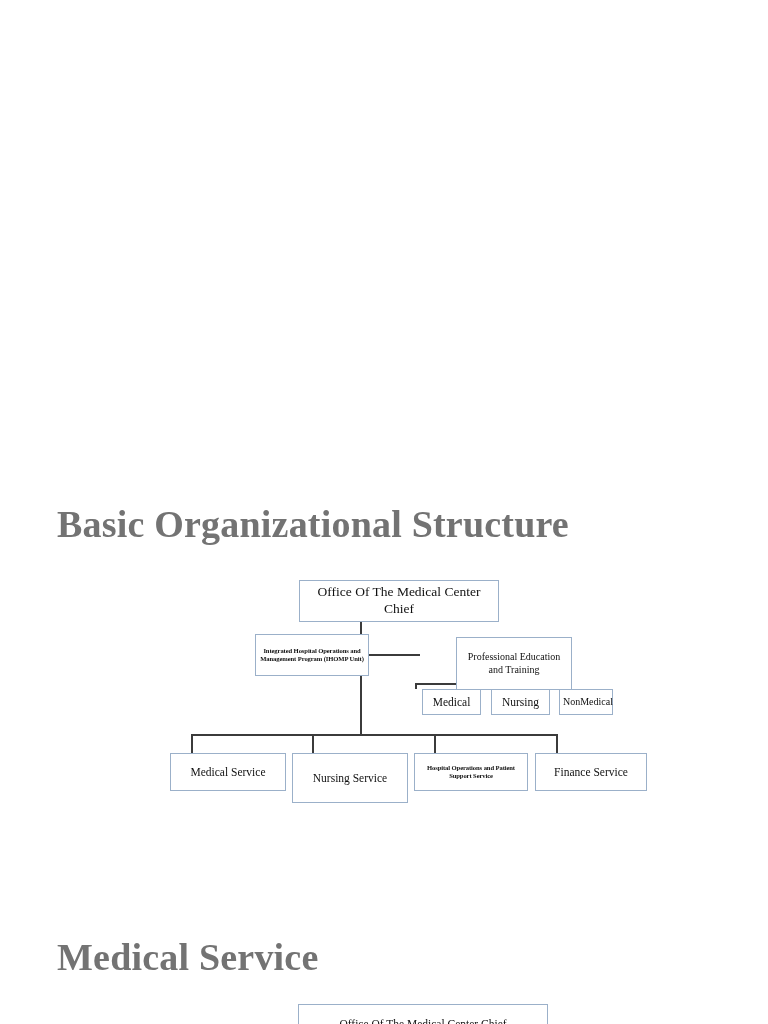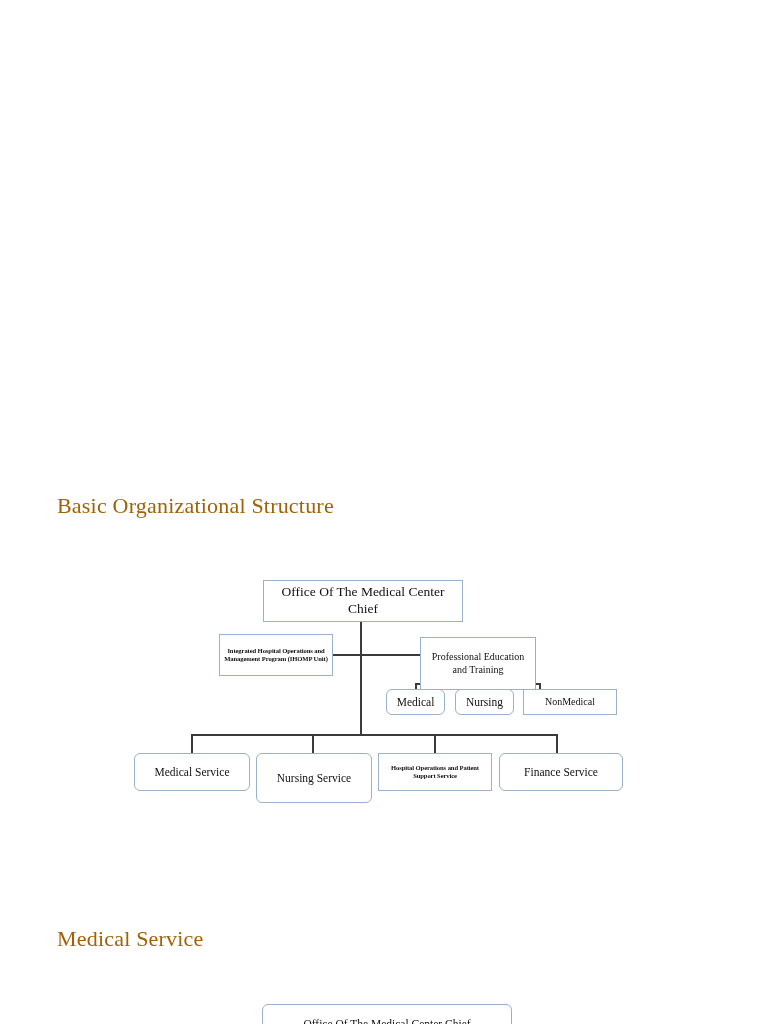--- a/index.html
+++ b/index.html
@@ -23,24 +23,24 @@
     top: 0;
     width: 768px;
     height: 1024px;
     background: #ffffff;
   }
 
   
   .section-heading {
     position: absolute;
     font-family: "Liberation Serif", "DejaVu Serif", serif;
-    font-size: 22px;
-    font-weight: normal;
+    font-size: 38px;
+    font-weight: bold;
     letter-spacing: 0.2px;
-    color: #a16207;
+    color: #737373;
     white-space: nowrap;
     line-height: 1.1;
   }
   #heading-basic { left: 57px; top: 479px; }
   #heading-medical { left: 57px; top: 912px; }
 
   
   .chart {
     position: absolute;
   }
@@ -58,25 +58,26 @@
     background: #ffffff;
     display: flex;
     align-items: center;
     justify-content: center;
     text-align: center;
     font-family: "Liberation Serif", "DejaVu Serif", serif;
     color: #111111;
     z-index: 3;
     line-height: 1.25;
     padding: 1px 3px;
+    margin-left: 36px;
   }
   .node span { display: block; width: 100%; }
 
   .node.lg { font-size: 13.5px; }
-  .node.md { font-size: 11.5px; border-radius: 6px; }
+  .node.md { font-size: 11.5px; }
   .node.sm { font-size: 10px; }
   .node.xs { font-size: 6.6px; font-weight: bold; letter-spacing: -0.1px; }
 
   
   .ln {
     position: absolute;
     background: #3b3b3b;
     z-index: 1;
   }
   .ln.v { width: 2px; }
@@ -120,34 +121,34 @@
     <div class="node sm" style="left:420px; top:637px; width:116px; height:53px;">
       <span>Professional Education and Training</span>
     </div>
 
     <div class="node md" style="left:386px; top:689px; width:59px; height:26px;">
       <span>Medical</span>
     </div>
     <div class="node md" style="left:455px; top:689px; width:59px; height:26px;">
       <span>Nursing</span>
     </div>
-    <div class="node sm" style="left:523px; top:689px; width:94px; height:26px;">
+    <div class="node sm" style="left:523px; top:689px; width:54px; height:26px;">
       <span>NonMedical</span>
     </div>
 
     <div class="node md" style="left:134px; top:753px; width:116px; height:38px;">
       <span>Medical Service</span>
     </div>
     <div class="node md" style="left:256px; top:753px; width:116px; height:50px;">
       <span>Nursing Service</span>
     </div>
     <div class="node xs" style="left:378px; top:753px; width:114px; height:38px;">
       <span>Hospital Operations and Patient Support Service</span>
     </div>
-    <div class="node md" style="left:499px; top:753px; width:124px; height:38px;">
+    <div class="node md" style="left:499px; top:753px; width:112px; height:38px;">
       <span>Finance Service</span>
     </div>
   </div>
 
   <h1 class="section-heading" id="heading-medical">Medical Service</h1>
 
   <div class="chart" id="chart-medical">
     <div class="node md" style="left:262px; top:1004px; width:250px; height:40px;">
       <span>Office Of The Medical Center Chief</span>
     </div>

